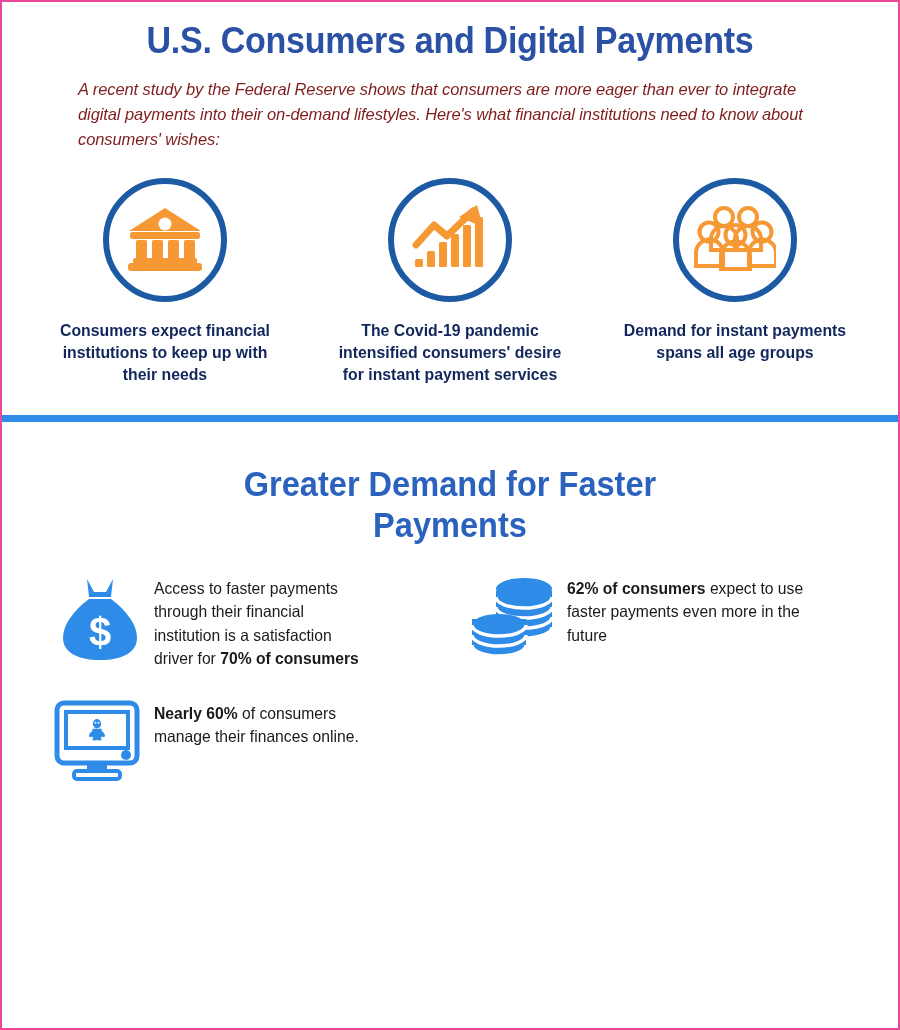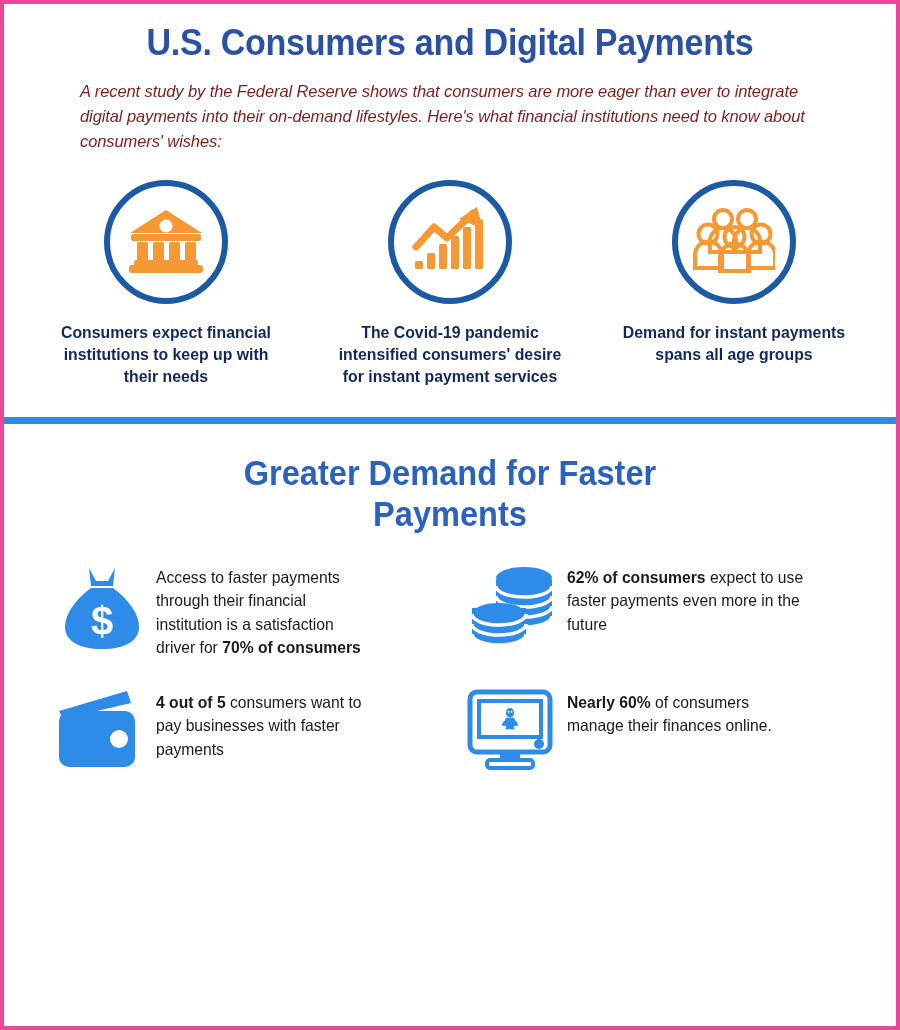--- a/index.html
+++ b/index.html
@@ -11,21 +11,21 @@
     width: 900px;
     height: 1030px;
     font-family: "Liberation Sans", sans-serif;
     overflow: hidden;
   }
   .page {
     position: relative;
     width: 900px;
     height: 1030px;
     box-sizing: border-box;
-    border: 4px solid #ec4899;
+    border: 2px solid #ec4899;
     background: #ffffff;
   }
 
   
   .section-top {
     padding: 14px 0 0 0;
   }
   .main-title {
     text-align: center;
     color: #2B51A4;
@@ -81,21 +81,21 @@
 
   
   .divider {
     height: 7px;
     background: #2E8BE8;
     margin-top: 30px;
   }
 
   
   .section-bottom {
-    padding-top: 29px;
+    padding-top: 42px;
   }
   .section-title {
     text-align: center;
     color: #2B62BD;
     font-family: "Liberation Sans Narrow", "Liberation Sans", sans-serif;
     font-size: 35px;
     font-weight: bold;
     line-height: 1.15;
     transform: scaleX(0.93);
     margin: 0 auto 28px auto;
@@ -271,32 +271,20 @@
               <path d="M2,60 a27,11 0 0 0 54,0"></path>
               <path d="M2,70 a27,11 0 0 0 54,0"></path>
             </g>
           </svg>
         </div>
         <div class="stat-text w-wide">
           <span></span><b>62% of consumers</b><span> expect to use faster payments even more in the future</span>
         </div>
       </div>
 
-      <div class="stat">
-        <div class="stat-icon">
-          <svg width="90" height="82" viewBox="0 0 90 82">
-            <path d="M2,22 L70,2 L74,14 L6,30 Z" fill="#2E8BE8"></path>
-            <rect x="2" y="22" width="76" height="56" rx="10" fill="#2E8BE8"></rect>
-            <circle cx="62" cy="50" r="9" fill="#ffffff"></circle>
-          </svg>
-        </div>
-        <div class="stat-text w-narrow">
-          <span></span><b>4 out of 5</b><span> consumers want to pay businesses with faster payments</span>
-        </div>
-      </div>
 
 
       <div class="stat">
         <div class="stat-icon">
           <svg width="92" height="82" viewBox="0 0 92 82">
             <rect x="3" y="3" width="80" height="60" rx="7" fill="none" stroke="#2E8BE8" stroke-width="5"></rect>
             <rect x="12" y="12" width="62" height="36" fill="none" stroke="#2E8BE8" stroke-width="4"></rect>
             <circle cx="72" cy="55" r="5" fill="#2E8BE8"></circle>
             <rect x="33" y="63" width="20" height="8" fill="#2E8BE8"></rect>
             <rect x="20" y="71" width="46" height="8" rx="3" fill="none" stroke="#2E8BE8" stroke-width="4"></rect>

